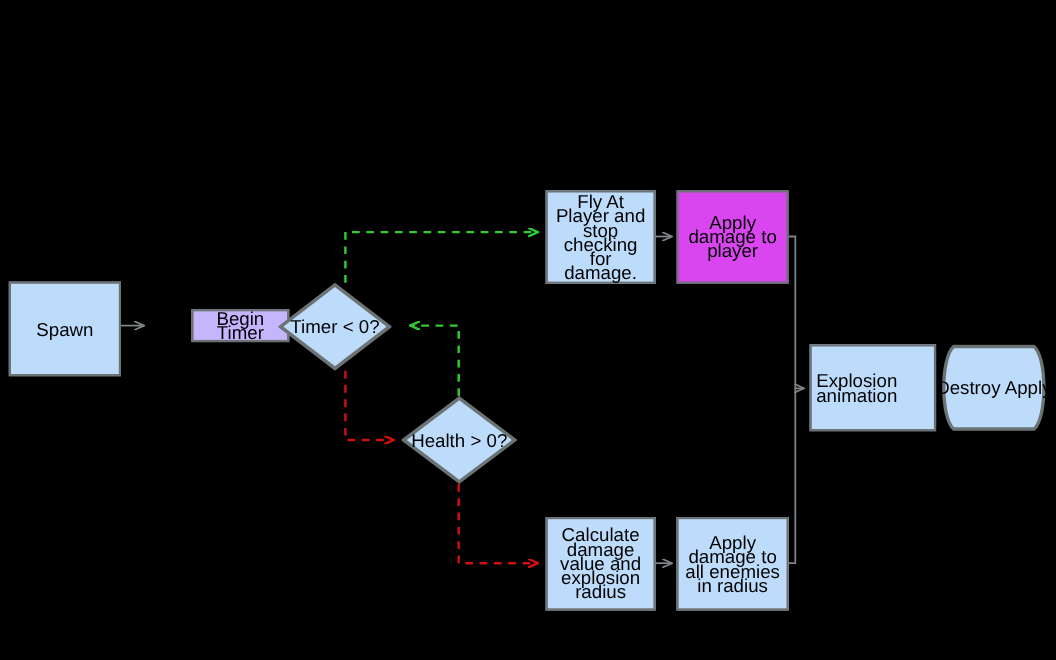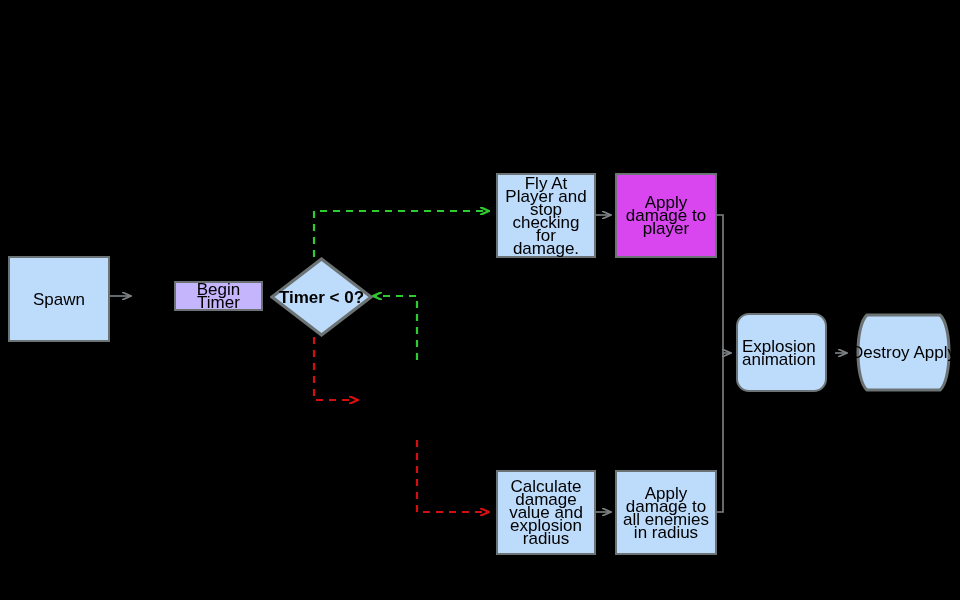--- a/index.html
+++ b/index.html
@@ -121,45 +121,51 @@
   </svg>
 
   <div class="node node-rect" style="left:8px; top:256px; width:102px; height:86px; background:#bddcfb;">
     <span class="node-label">Spawn</span>
   </div>
 
   <div class="node node-rect" style="left:135px; top:281px; width:89px; height:30px; background:#c4b5fd;margin-left:39px;">
     <span class="node-label">Begin Timer</span>
   </div>
 
-  <div class="node node-diamond" style="left:270px; top:257px; width:103px; height:80px;font-weight:bold;">
+  <div class="node node-diamond" style="left:253px; top:257px; width:103px; height:80px;">
     <svg class="diamond-shape" viewBox="0 0 103 80" preserveAspectRatio="none">
       <polygon points="51.5,2 101,40 51.5,78 2,40" fill="#bddcfb" stroke="#6c7375" stroke-width="3.2"></polygon>
     </svg>
     <span class="node-label">Timer &lt; 0?</span>
   </div>
 
+  <div class="node node-diamond" style="left:365px; top:360px; width:105px; height:80px;">
+    <svg class="diamond-shape" viewBox="0 0 105 80" preserveAspectRatio="none">
+      <polygon points="52.5,2 103,40 52.5,78 2,40" fill="#bddcfb" stroke="#6c7375" stroke-width="3.2"></polygon>
+    </svg>
+    <span class="node-label">Health &gt; 0?</span>
+  </div>
 
   <div class="node node-rect" style="left:496px; top:173px; width:100px; height:85px; background:#bddcfb;">
     <span class="node-label">Fly At Player and stop checking for damage.</span>
   </div>
 
   <div class="node node-rect" style="left:615px; top:173px; width:102px; height:85px; background:#d946ef;">
     <span class="node-label">Apply damage to player</span>
   </div>
 
   <div class="node node-rect" style="left:615px; top:470px; width:102px; height:85px; background:#bddcfb;">
     <span class="node-label">Apply damage to all enemies in radius</span>
   </div>
 
   <div class="node node-rect" style="left:496px; top:470px; width:100px; height:85px; background:#bddcfb;">
     <span class="node-label">Calculate damage value and explosion radius</span>
   </div>
 
-  <div class="node node-rect" style="left:736px; top:313px; width:91px; height:79px; background:#bddcfb;border-radius:13px;">
+  <div class="node node-rect" style="left:736px; top:313px; width:115px; height:79px; background:#bddcfb;">
     <span class="node-label label-left">Explosion animation</span>
   </div>
 
   <div class="node node-barrel" style="left:851px; top:313px; width:105px; height:79px;">
     <svg class="barrel-shape" viewBox="0 0 105 79" preserveAspectRatio="none">
       <path d="M16,2 H89 C101,12 101,67 89,77 H16 C4,67 4,12 16,2 Z" fill="#bddcfb" stroke="#6c7375" stroke-width="3"></path>
     </svg>
     <span class="node-label">Destroy Apply</span>
   </div>
 

